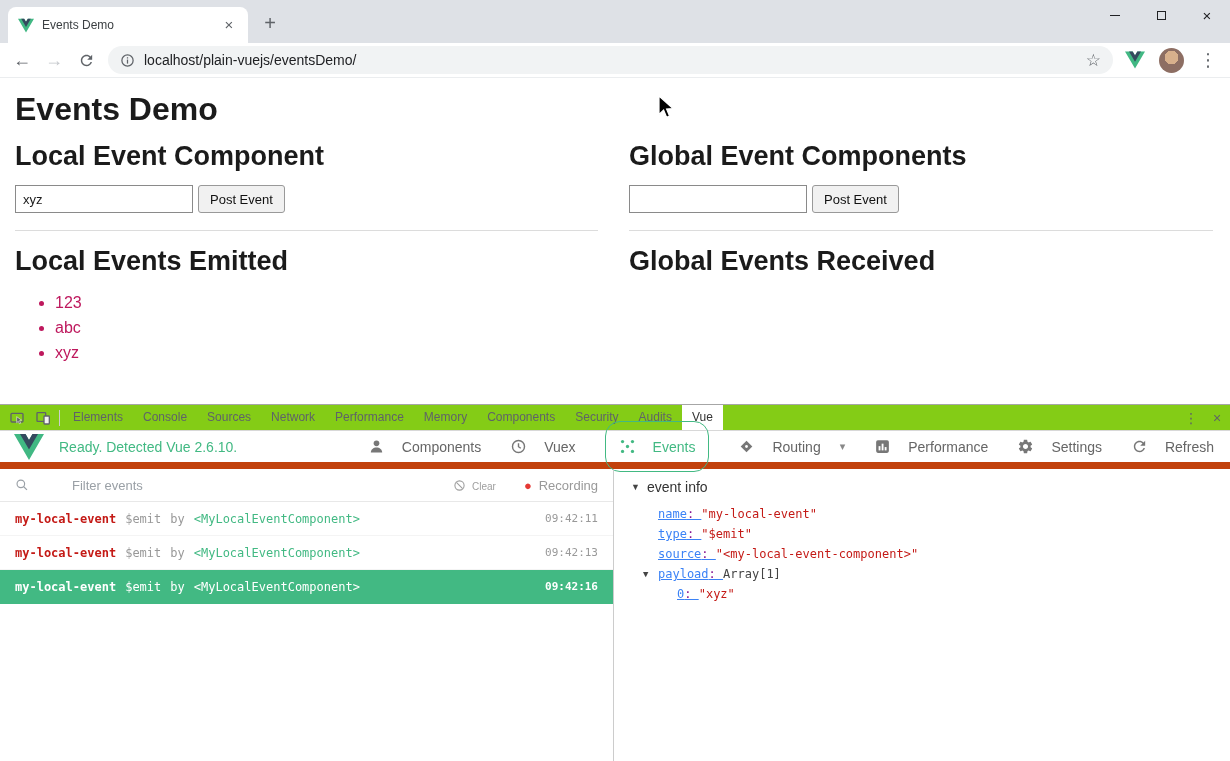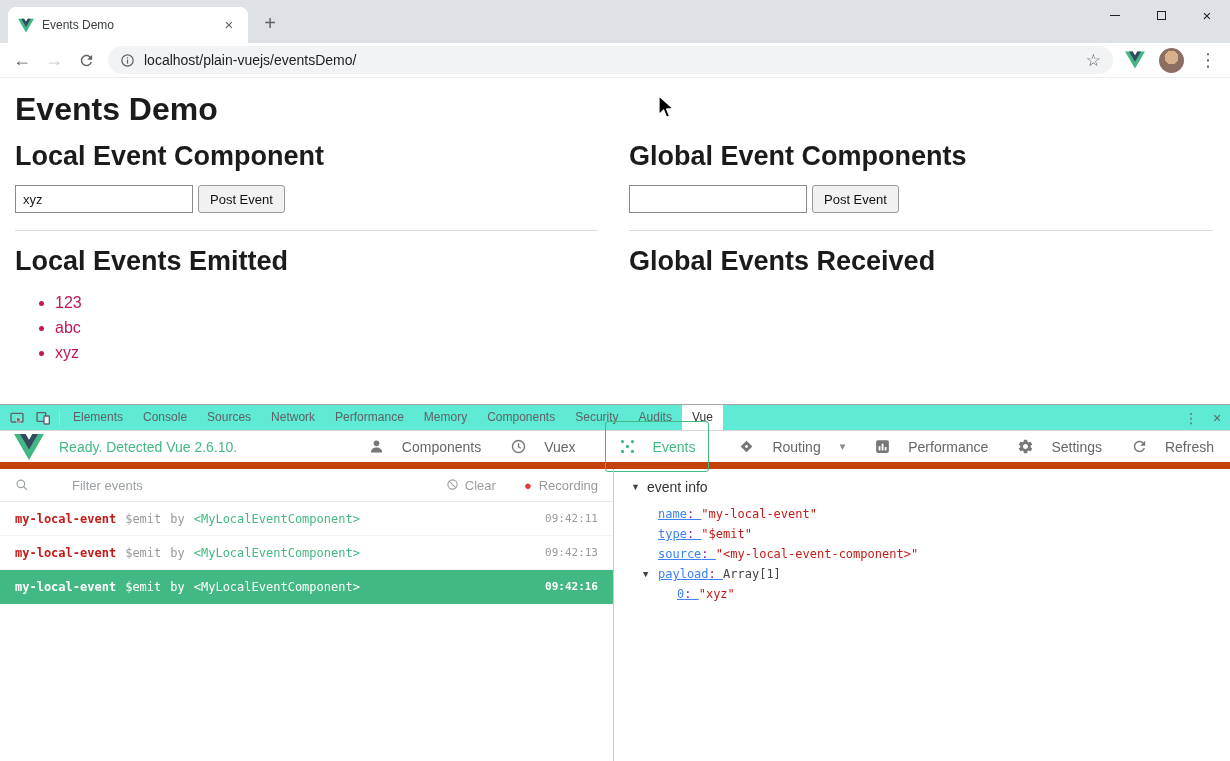--- a/index.html
+++ b/index.html
@@ -50,49 +50,49 @@
   .post-btn { height:28px; padding:0 11px; font-size:13px; color:#111; background:#f1f1f1;
               border:1px solid #999; border-radius:3px; font-family:"Liberation Sans", sans-serif; }
   .col hr { border:none; border-top:1px solid #dcdcdc; margin:17px 0 15px; }
   .event-list { margin:14px 0 0 0; padding-left:40px; font-size:16px; color:#be185d; }
   .event-list li { line-height:24px; margin-bottom:1px; }
   .mouse-cursor { position:absolute; left:658px; top:17px; pointer-events:none; }
 
   
   .devtools { position:absolute; left:0; top:404px; width:1230px; height:357px; background:#fff;
               border-top:1px solid #a6a6a6; display:flex; flex-direction:column; }
-  .dt-tabbar { height:26px; background:#5eead4; border-bottom:1px solid #d8d8d8; display:flex;
+  .dt-tabbar { height:26px; background:#84cc16; border-bottom:1px solid #d8d8d8; display:flex;
                align-items:center; font-size:12px; color:#5f6368; flex:none; padding-left:4px; }
   .dt-icon { width:26px; height:25px; display:flex; align-items:center; justify-content:center; }
   .dt-icon svg { width:16px; height:16px; }
   .dt-sep { width:1px; height:16px; background:#ccc; margin:0 3px; }
   .dt-tab { padding:0 10px; line-height:25px; white-space:nowrap; }
   .dt-tab.active { color:#333; background:#fff; }
   .dt-right { margin-left:auto; display:flex; align-items:center; }
   .dt-more, .dt-close { width:26px; text-align:center; font-size:14px; color:#5f6368; }
 
   .vue-toolbar { height:38px; display:flex; align-items:center; border-bottom:7px solid #c2410c;
                  padding:0 16px 0 14px; flex:none; background:#fff; }
   .vue-logo svg { width:30px; height:26px; display:block; }
   .vue-status { color:#42b983; font-size:14px; margin-left:15px; }
   .vue-actions { margin-left:auto; display:flex; align-items:center; gap:29px; }
   .vue-btn { display:flex; align-items:center; gap:17px; color:#666; font-size:14px; white-space:nowrap; }
   .vue-btn svg { width:17px; height:17px; display:block; }
   .vue-btn .chev { font-size:11px; color:#888; margin-left:2px; }
-  .vue-btn.active { color:#42b983; border:1px solid #42b983; border-radius:3px; padding:16px 13px; }
+  .vue-btn.active { color:#42b983; border:1px solid #42b983; border-radius:15px; padding:16px 13px; }
 
   .events-split { flex:1; display:flex; min-height:0; }
   .events-left { width:614px; flex:none; border-right:1px solid #ccc; display:flex; flex-direction:column; }
   .filterbar { height:33px; flex:none; display:flex; align-items:center; padding:0 15px; gap:8px;
                border-bottom:1px solid #e8e8e8; }
   .filterbar svg { width:14px; height:14px; flex:none; }
   .filter-input { border:none; outline:none; flex:1; font-size:13px; color:#333;
                   font-family:"Liberation Sans", sans-serif; background:transparent;margin-left:35px; }
   .filter-input::placeholder { color:#9aa0a6; }
-  .clear-btn { color:#9e9e9e; font-size:13px; display:flex; gap:6px; align-items:flex-start; margin-right:20px; }
+  .clear-btn { color:#9e9e9e; font-size:10px; display:flex; gap:6px; align-items:flex-end; margin-right:20px; }
   .clear-btn svg { width:13px; height:13px; }
   .rec-btn { color:#999; font-size:13px; display:flex; gap:7px; align-items:center; }
   .rec-dot { color:#e53935; font-size:13px; line-height:1; }
 
   .event-row { height:34px; flex:none; display:flex; align-items:center; padding:0 15px;
                font-family:"DejaVu Sans Mono", monospace; font-size:12px; border-bottom:1px solid #f4f4f4; }
   .ev-name { color:#c41a16; font-weight:bold; }
   .ev-meta { color:#999; margin-left:9px; }
   .ev-by   { color:#999; margin-left:9px; }
   .ev-comp { color:#42b983; margin-left:9px; }

